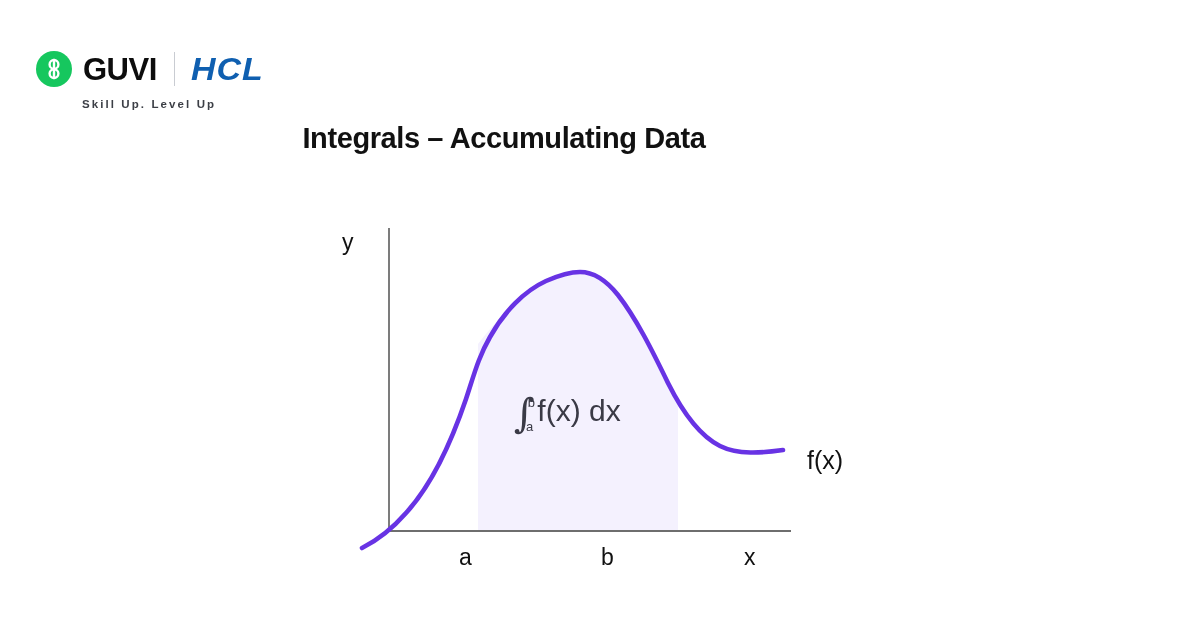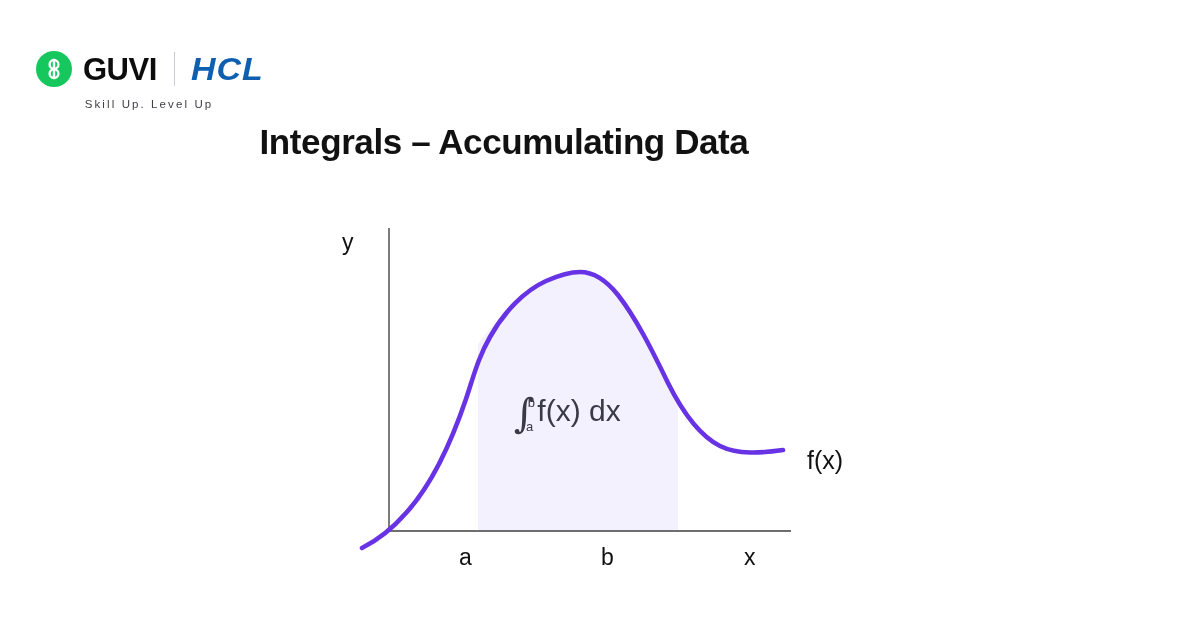--- a/index.html
+++ b/index.html
@@ -73,34 +73,34 @@
     line-height: 1;
     font-family: "Liberation Sans", sans-serif;
     transform: scaleX(1.06);
     transform-origin: left center;
   }
 
   .tagline {
     margin-top: 9px;
     margin-left: 2px;
     font-size: 11.5px;
-    font-weight: 400;
+    font-weight: 700;
     letter-spacing: 2.1px;
     color: #3c3f46;
     font-family: "Liberation Sans", sans-serif;
   }
 
   
   .slide-title {
     position: absolute;
     top: 122px;
     left: 0;
     width: 1008px;
     text-align: center;
-    font-size: 35px;
+    font-size: 29px;
     font-weight: 700;
     letter-spacing: -0.4px;
     color: #111111;
     font-family: "Liberation Sans", sans-serif;
   }
 
   
   .figure {
     position: absolute;
     left: 0;

